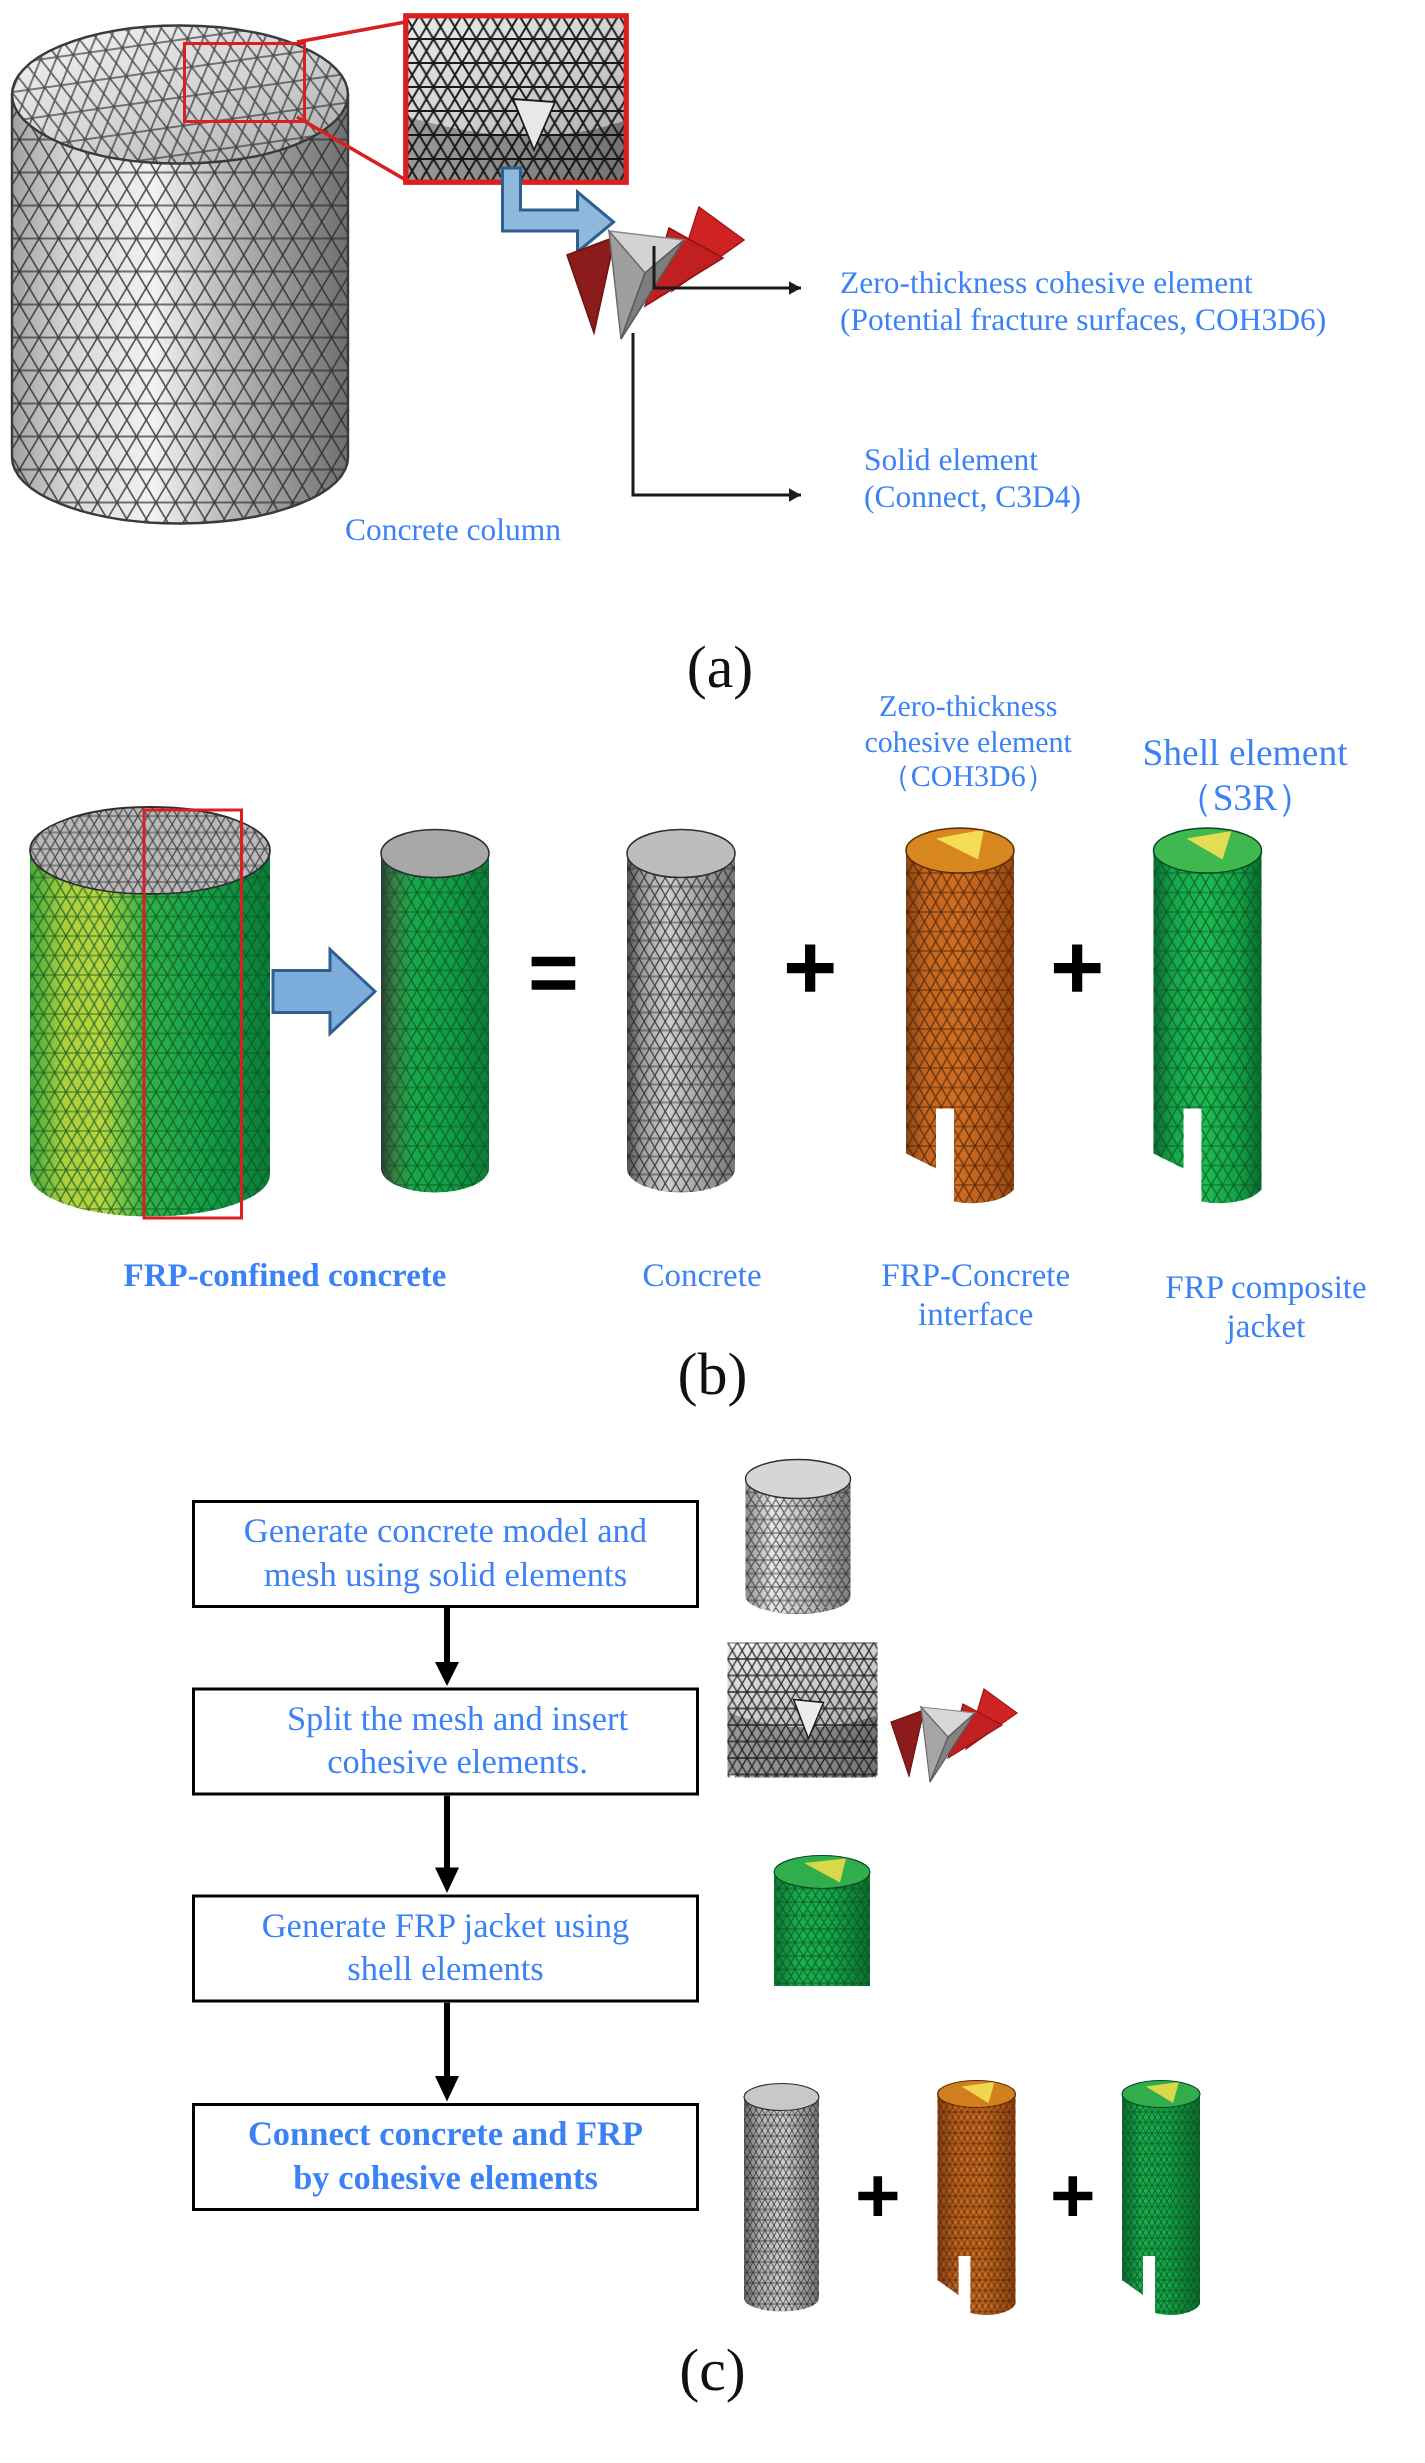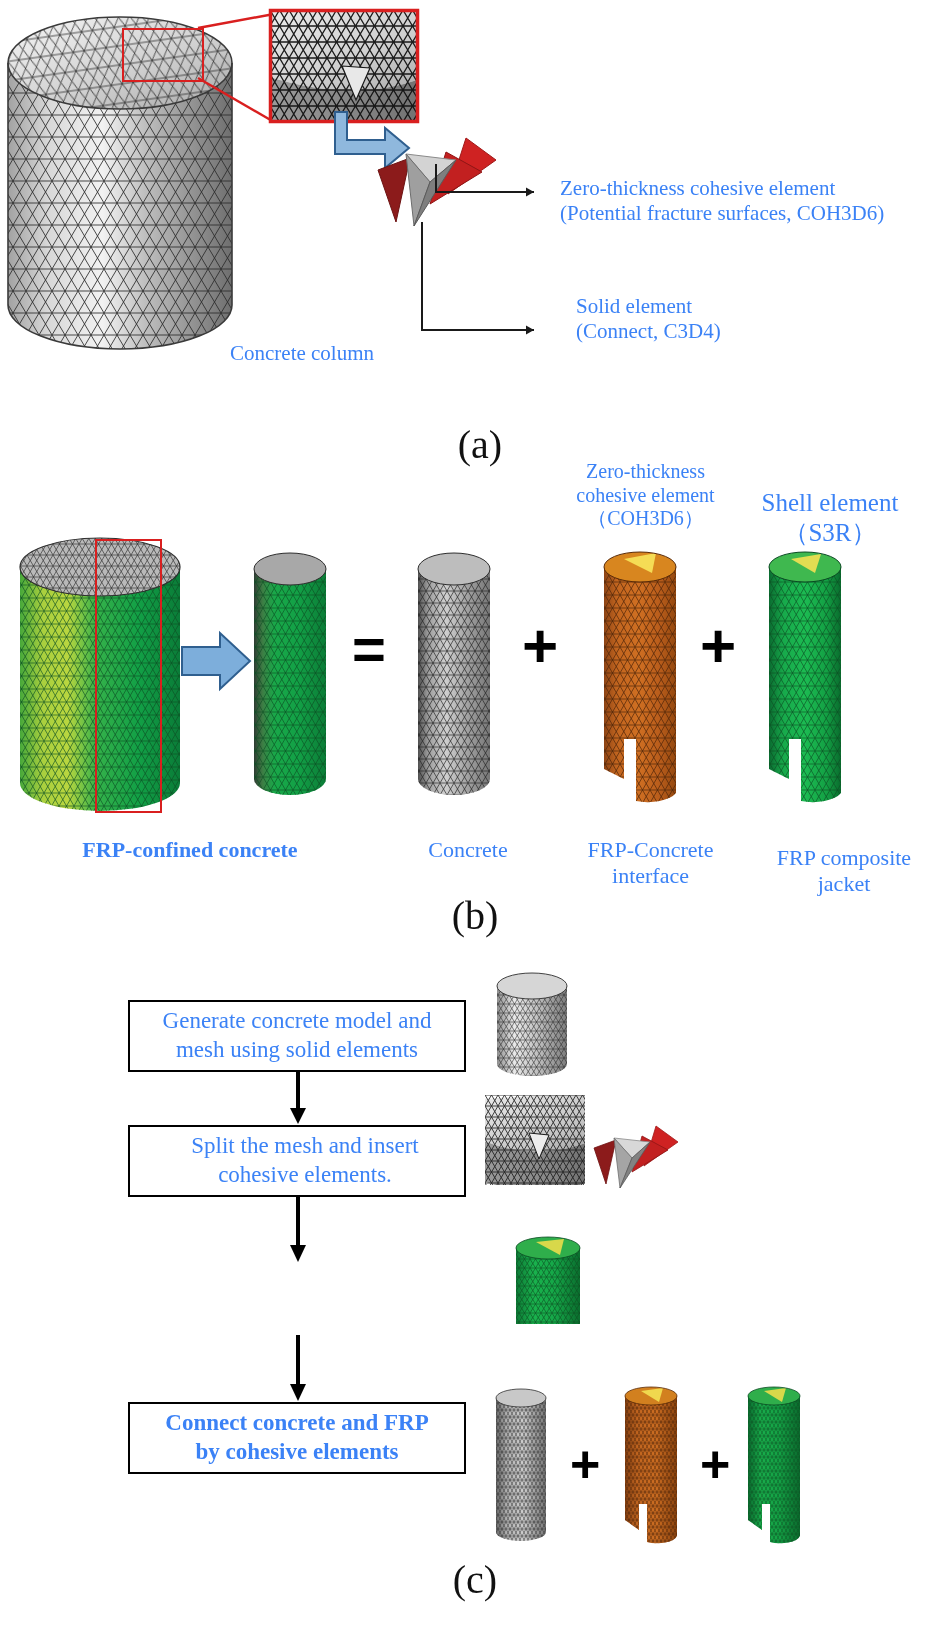--- a/index.html
+++ b/index.html
@@ -307,20 +307,26 @@
         <span>Generate concrete model and</span><br>
         <span>mesh using solid elements</span>
       </span>
     </div>
     <div class="abs flowbox lbl" style="left:128px;top:165px;width:338px;height:72px;padding-left:24px;">
       <span>
         <span>Split the mesh and insert</span><br>
         <span>cohesive elements.</span>
       </span>
     </div>
+    <div class="abs flowbox lbl" style="left:128px;top:303px;width:338px;height:72px;">
+      <span>
+        <span>Generate FRP jacket using</span><br>
+        <span>shell elements</span>
+      </span>
+    </div>
     <div class="abs flowbox lbl" style="left:128px;top:442px;width:338px;height:72px;font-weight:bold;">
       <span>
         <span>Connect concrete and FRP</span><br>
         <span>by cohesive elements</span>
       </span>
     </div>
 
     <svg class="abs" style="left:288px;top:112px;" width="20" height="54" viewBox="0 0 20 54">
       <path d="M10 0 L10 40" stroke="#000" stroke-width="4" fill="none"></path>
       <path d="M10 52 L2 36 L18 36 Z" fill="#000"></path>

